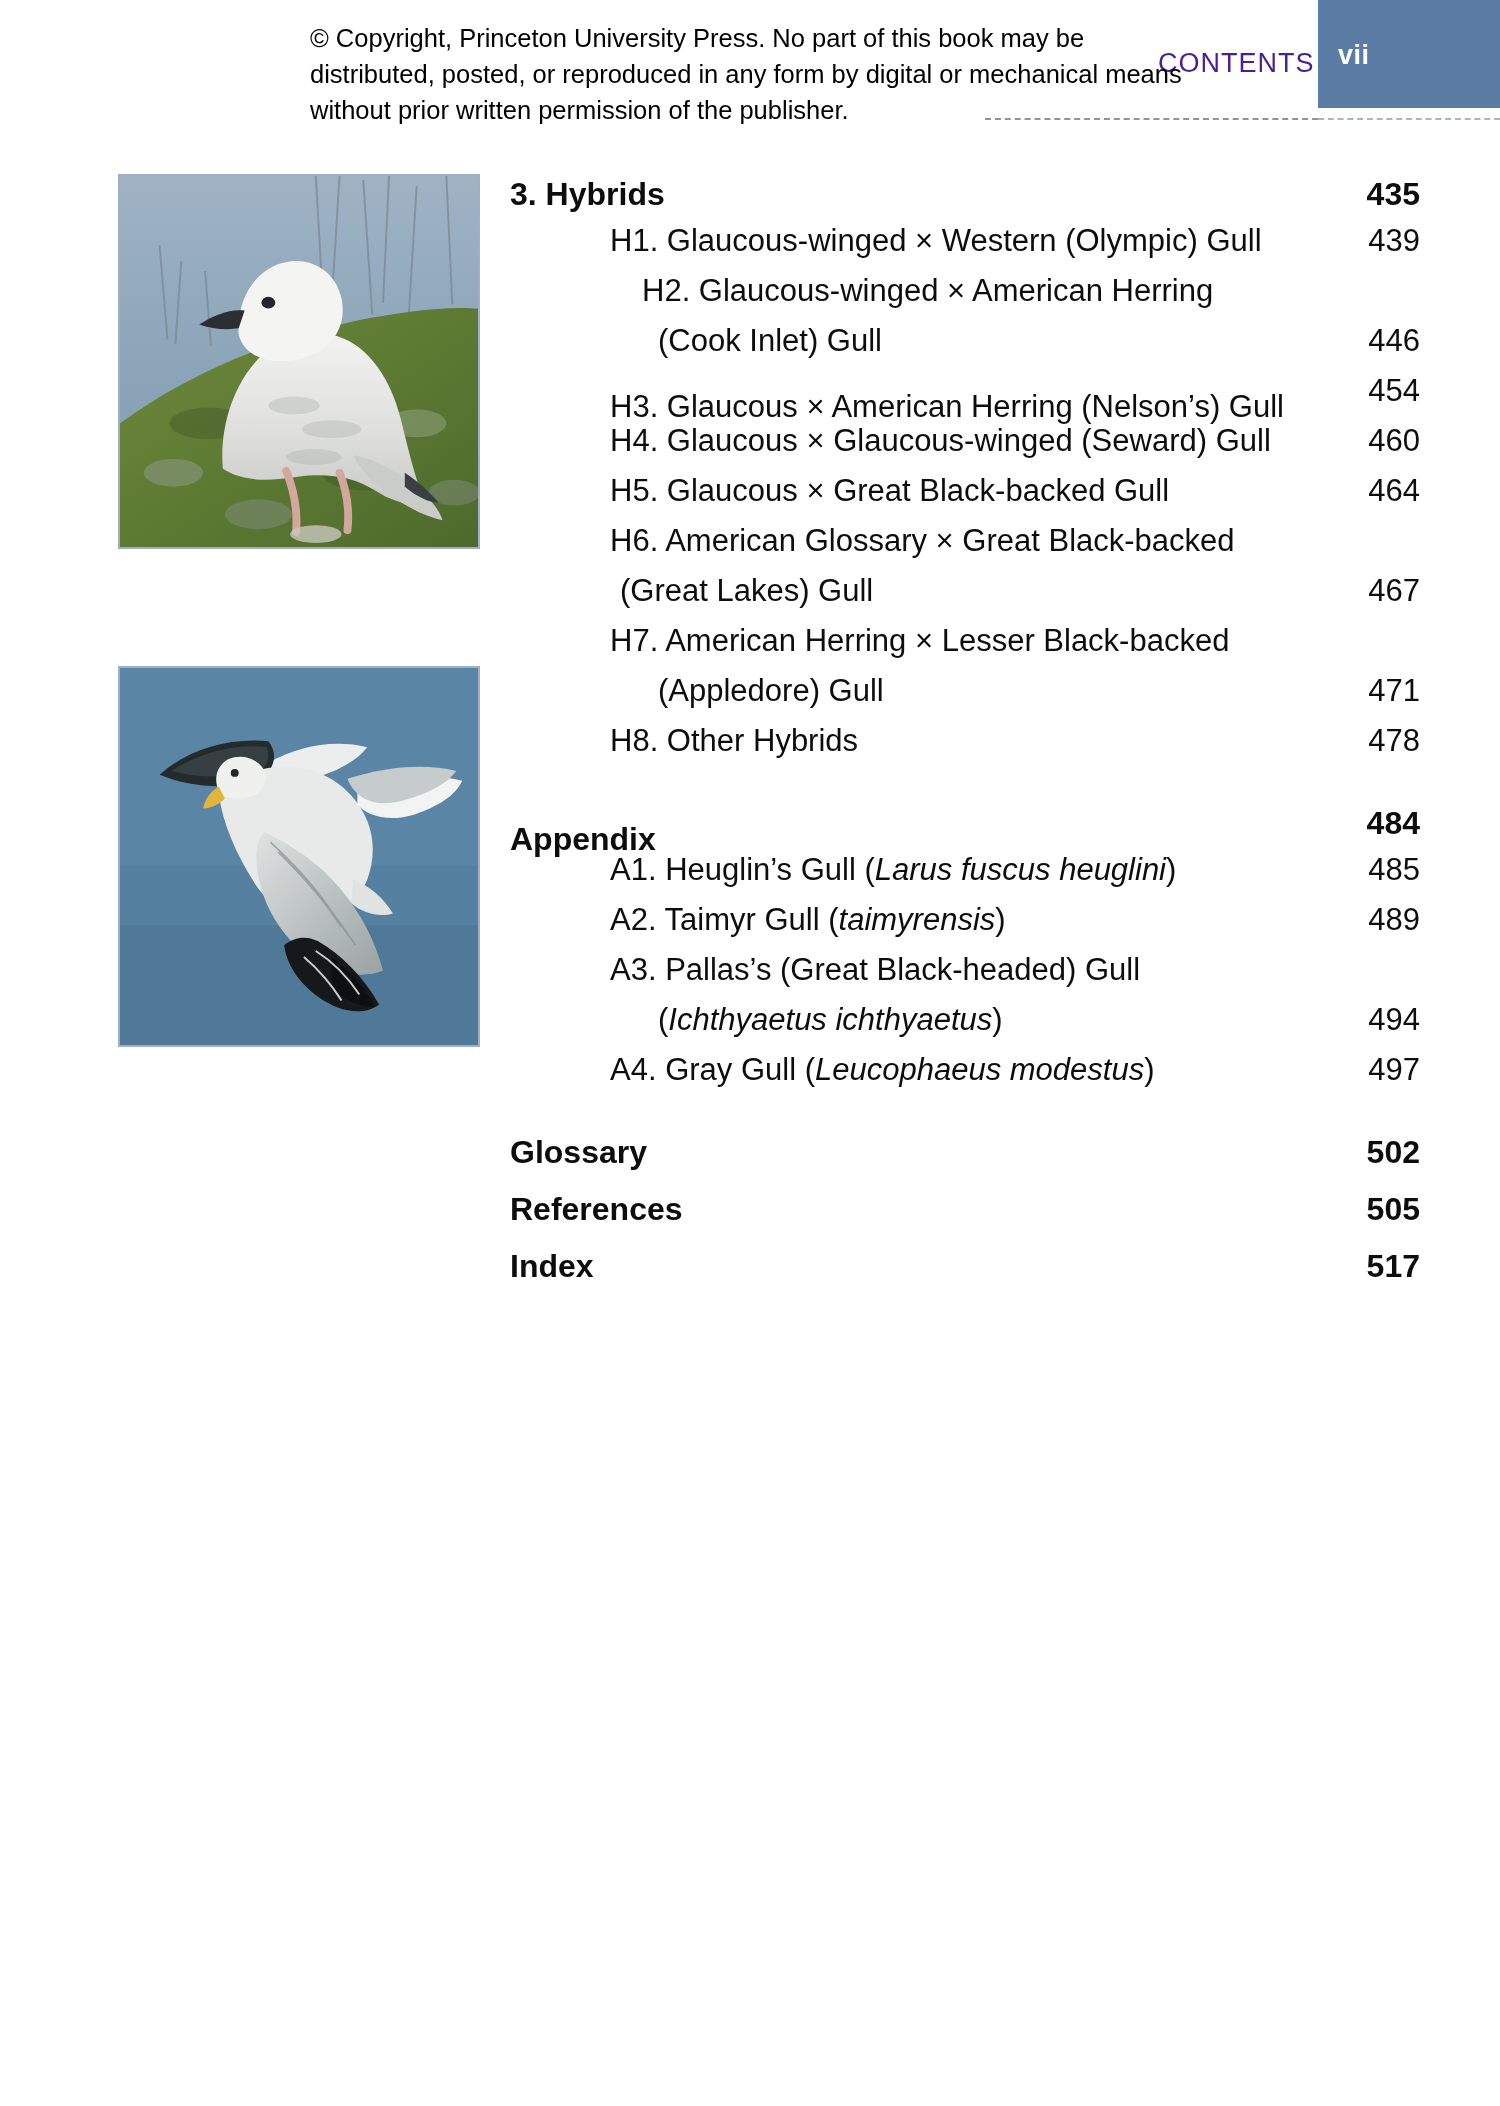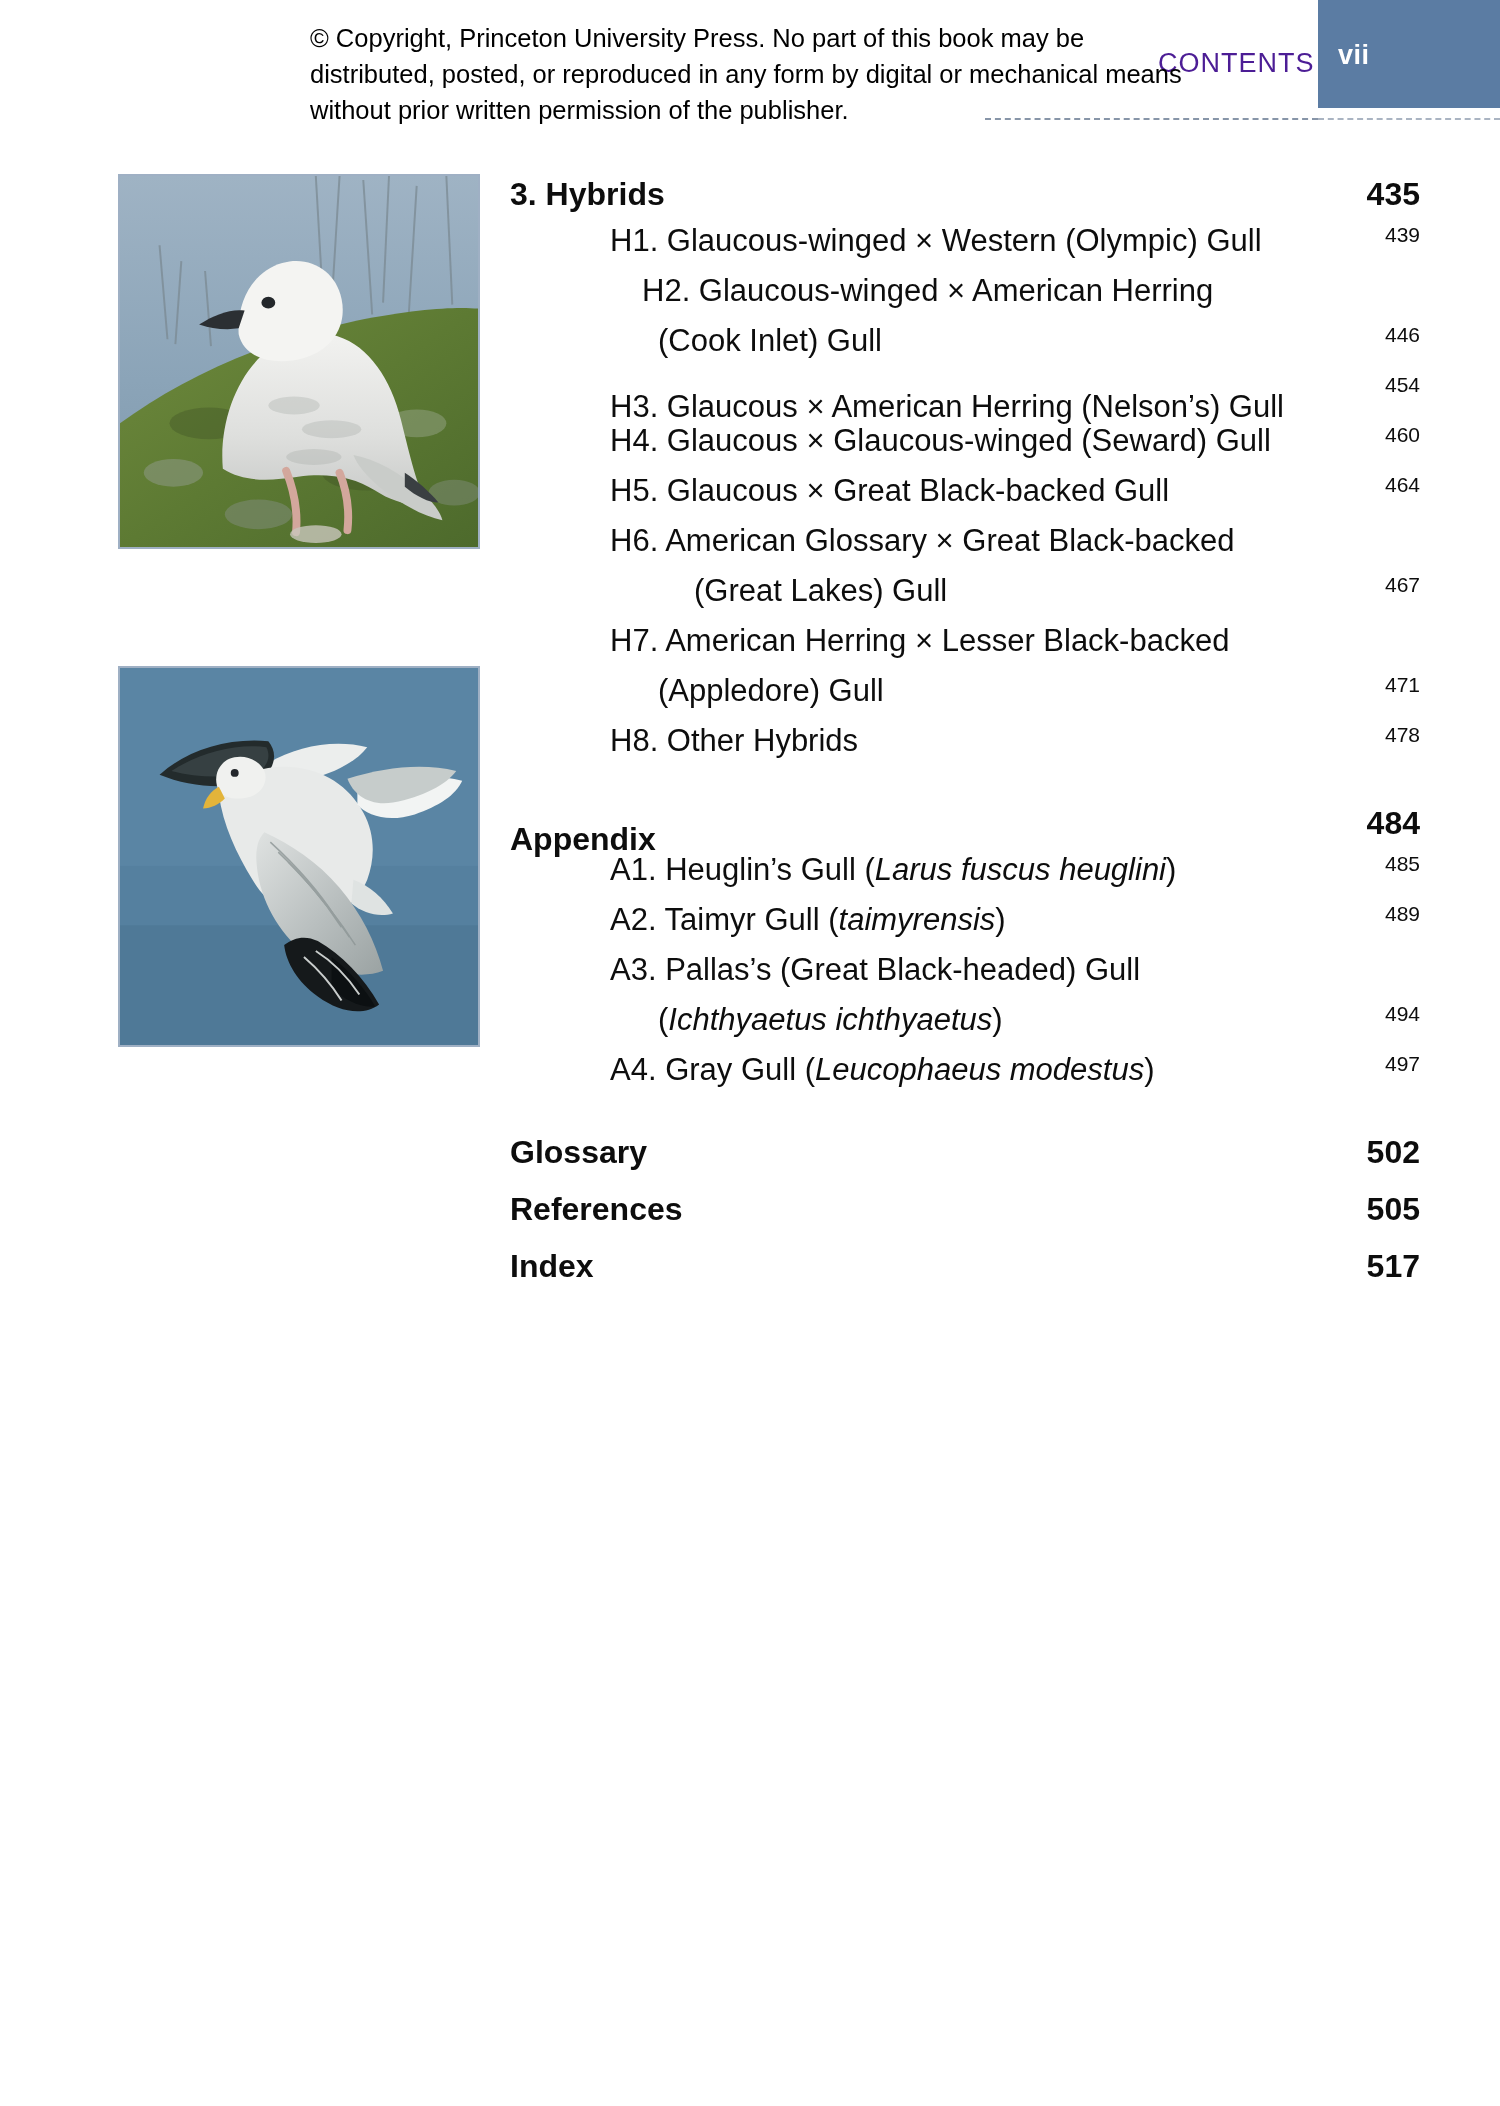--- a/index.html
+++ b/index.html
@@ -106,21 +106,21 @@
     position: absolute;
     font-family: "Liberation Sans", sans-serif;
     color: #0d0d0d;
     white-space: nowrap;
     font-size: 31px;
   }
   .toc-num {
     position: absolute;
     font-family: "Liberation Sans", sans-serif;
     color: #0d0d0d;
-    font-size: 21px;
+    font-size: 31px;
     text-align: right;
     width: 120px;
   }
   .lvl-section .toc-text,
   .lvl-section .toc-num {
     font-weight: bold;
     font-size: 32px;
   }
   .ital { font-style: italic; }
 </style>
@@ -277,21 +277,21 @@
       <div class="toc-num" style="left: 1300px; top: 0px;">460</div>
     </div>
     <div class="toc-row lvl-sub" style="top: 473px; left: 0px;">
       <div class="toc-text" style="left: 610px; top: 0px;">H5. Glaucous × Great Black-backed Gull</div>
       <div class="toc-num" style="left: 1300px; top: 0px;">464</div>
     </div>
     <div class="toc-row lvl-sub" style="top: 523px; left: 0px;">
       <div class="toc-text" style="left: 610px; top: 0px;">H6. American Glossary × Great Black-backed</div>
     </div>
     <div class="toc-row lvl-cont" style="top: 573px; left: 0px;">
-      <div class="toc-text" style="left: 694px; top: 0px;">(Great Lakes) Gull</div>
+      <div class="toc-text" style="left: 620px; top: 0px;">(Great Lakes) Gull</div>
       <div class="toc-num" style="left: 1300px; top: 0px;">467</div>
     </div>
     <div class="toc-row lvl-sub" style="top: 623px; left: 0px;">
       <div class="toc-text" style="left: 610px; top: 0px;">H7. American Herring × Lesser Black-backed</div>
     </div>
     <div class="toc-row lvl-cont" style="top: 673px; left: 0px;">
       <div class="toc-text" style="left: 658px; top: 0px;">(Appledore) Gull</div>
       <div class="toc-num" style="left: 1300px; top: 0px;">471</div>
     </div>
     <div class="toc-row lvl-sub" style="top: 723px; left: 0px;">

